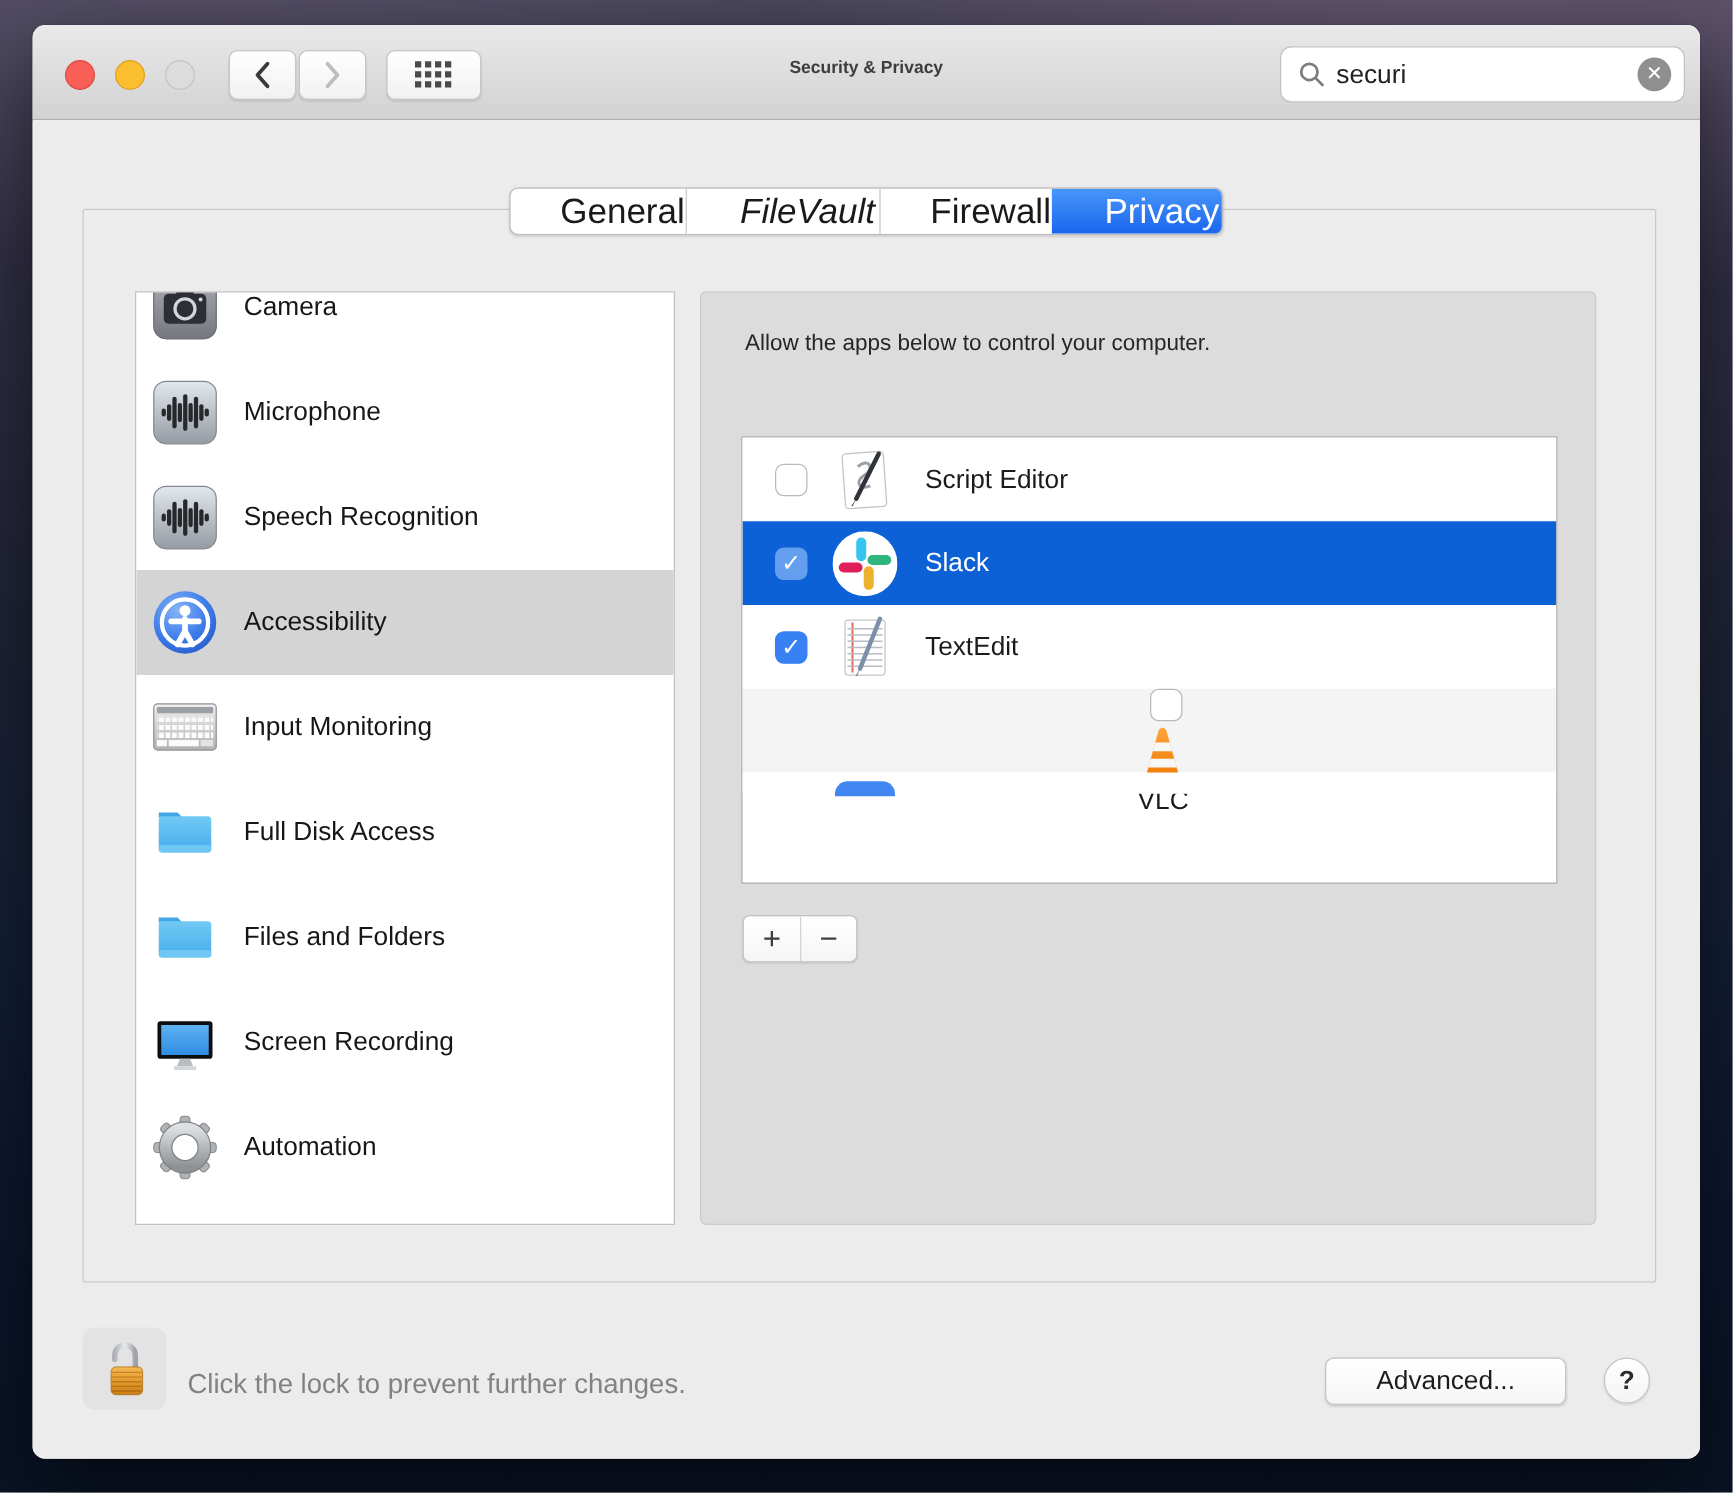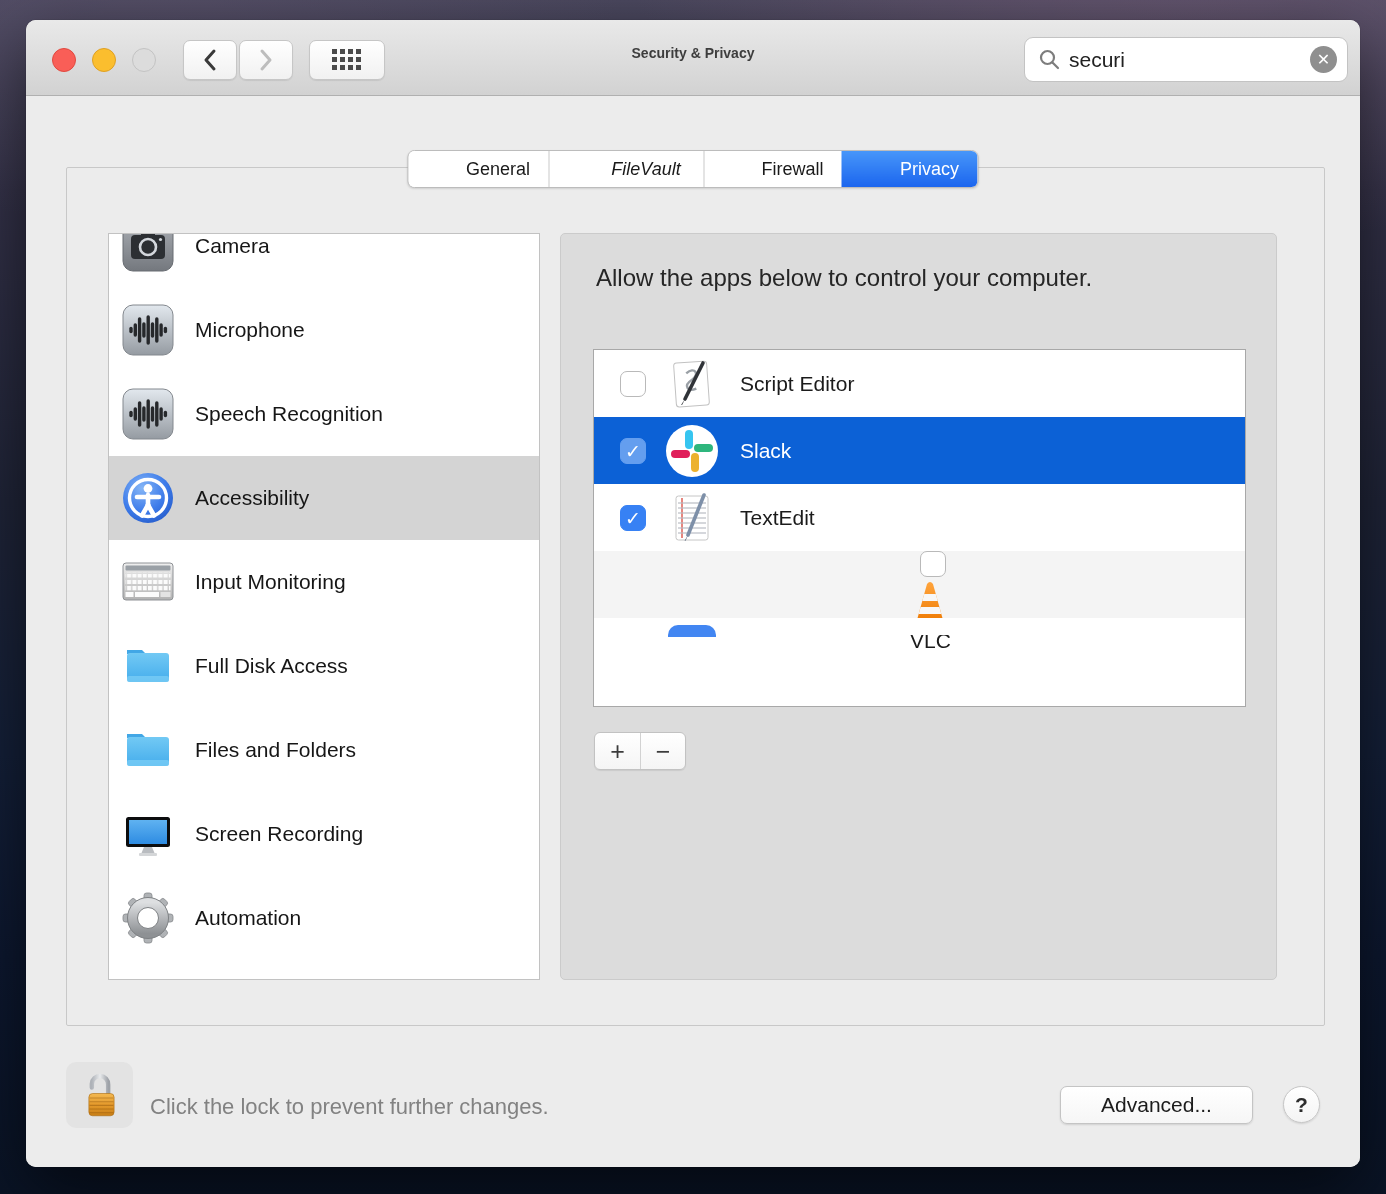--- a/index.html
+++ b/index.html
@@ -58,21 +58,21 @@
     position:absolute; left:40px; top:70px; width:1259px; height:859px;
     border:1px solid #c8c8c8; border-radius:2px; background:#ececec;
   }
   .tabbar {
     position:absolute; left:50%; transform:translateX(-50%); top:53px;
     display:flex; height:38px; border-radius:7px; overflow:hidden;
     border:1px solid #bcbcbc; box-shadow:0 1px 2px rgba(0,0,0,.12); background:#fff;
   }
   .tab {
     height:100%; display:flex; align-items:center; justify-content:center;
-    font-size:18px; color:#1a1a1a; background:#fff; border-left:1px solid #c9c9c9;padding-left:39px;
+    font-size:28px; color:#1a1a1a; background:#fff; border-left:1px solid #c9c9c9;padding-left:39px;
   }
   .tab:first-child { border-left:none; }
   .tab.selected {
     background:linear-gradient(180deg,#4796f9,#1b65ee); color:#fff; border-left-color:transparent;
   }
   .tab-general  { width:140px; } .tab-filevault { width:155px;font-style:italic; }
   .tab-firewall { width:138px; } .tab-privacy   { width:136px; }
   
   .sidebar {
     position:absolute; left:82px; top:136px; width:432px; height:747px;
@@ -81,21 +81,21 @@
   .side-scroll { margin-top:-30px; }
   .side-row { height:84px; display:flex; align-items:center; padding-left:13px; }
   .side-row.selected { background:#d4d4d4; }
   .side-icon { width:52px; height:52px; flex:0 0 auto; margin-right:21px; display:flex; align-items:center; justify-content:center; }
   .side-label { font-size:21px; color:#161616; }
   
   .panel {
     position:absolute; left:534px; top:136px; width:717px; height:747px;
     background:#dcdcdc; border:1px solid #cbcbcb; border-radius:5px;
   }
-  .panel-header { position:absolute; left:35px; top:30px; font-size:24px; color:#262626; }
+  .panel-header { position:absolute; left:35px; top:30px; font-size:18px; color:#262626; }
   .applist {
     position:absolute; left:32px; top:115px; width:653px; height:358px;
     background:#fff; border:1px solid #a8a8a8; overflow:hidden;
   }
   .app-row { height:67px; display:flex; align-items:center; background:#fff; }
   .app-row.alt { background:#f4f4f4;flex-direction:column; }
   .app-row.selected { background:#0c61d6; }
   .app-row.selected .app-label { color:#fff; }
   .checkbox {
     width:26px; height:26px; margin-left:26px; border-radius:7px;

